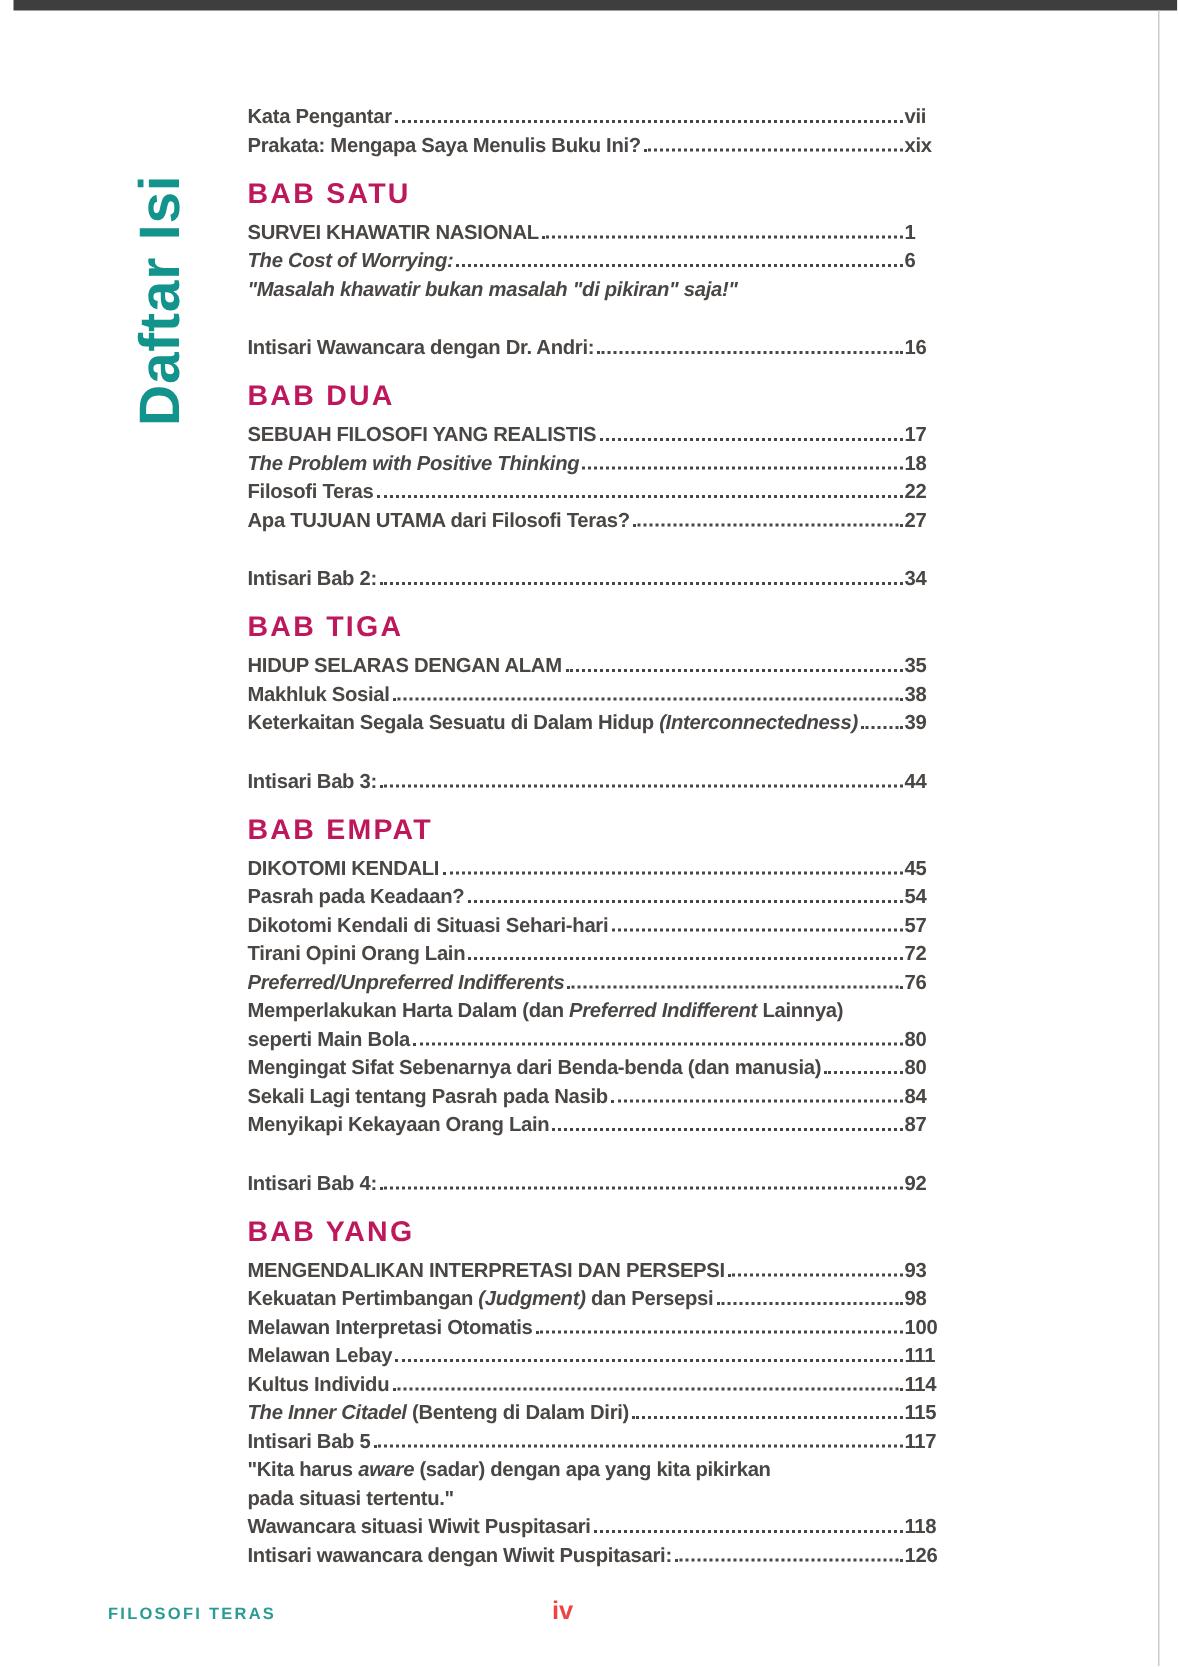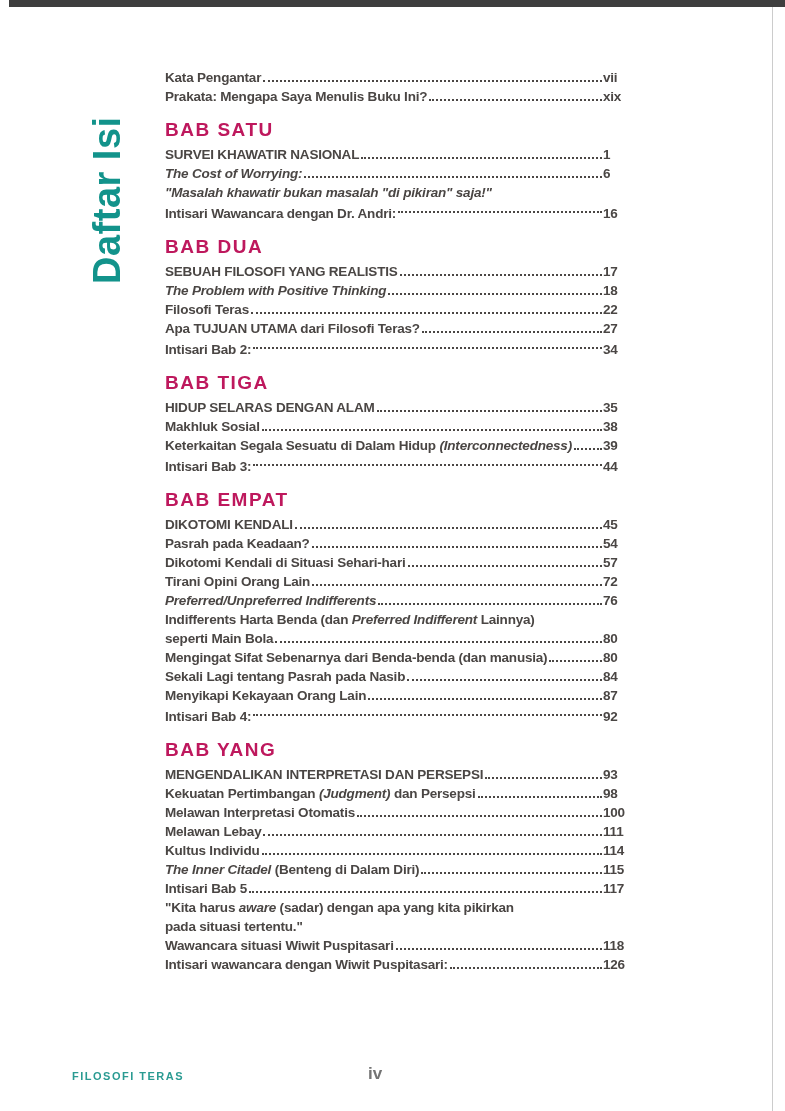--- a/index.html
+++ b/index.html
@@ -62,21 +62,21 @@
     line-height: 22px;
     letter-spacing: 1.5px;
     margin-bottom: 4px;
   }
   .row {
     display: flex;
     align-items: baseline;
     line-height: 19px;
     white-space: nowrap;
   }
-  .row.gap { margin-top: 2px; align-items: center; }
+  .row.gap { margin-top: 20px; }
   .label em { font-style: italic; }
   .dots {
     flex: 1 1 auto;
     min-width: 8px;
     margin: 0 1px 3px 2px;
     border-bottom: 2px dotted #4a4644;
   }
   .pagenum {
     flex: 0 0 30px;
     text-align: left;
@@ -89,21 +89,21 @@
     font-weight: bold;
     letter-spacing: 1.5px;
     color: #2a9b92;
   }
   .footer-page-num {
     position: absolute;
     left: 368px;
     top: 1064px;
     font-size: 17px;
     font-weight: bold;
-    color: #737373;
+    color: #ef4444;
   }
 </style>
 </head>
 <body>
 
 <div class="page">
   <div class="top-bar"></div>
   <div class="right-edge-line"></div>
 
   <div class="sidebar-title">Daftar Isi</div>
@@ -214,21 +214,21 @@
           <span class="label"><span>Tirani Opini Orang Lain</span></span>
           <span class="dots"></span>
           <span class="pagenum">72</span>
         </div>
         <div class="row">
           <span class="label"><em>Preferred/Unpreferred Indifferents</em></span>
           <span class="dots"></span>
           <span class="pagenum">76</span>
         </div>
         <div class="row">
-          <span class="label"><span>Indifferents Harta Benda (dan </span><em>Preferred Indifferent</em><span> Lainnya)</span></span>
+          <span class="label"><span>Memperlakukan Harta Dalam (dan </span><em>Preferred Indifferent</em><span> Lainnya)</span></span>
         </div>
         <div class="row">
           <span class="label"><span>seperti Main Bola</span></span>
           <span class="dots"></span>
           <span class="pagenum">80</span>
         </div>
         <div class="row">
           <span class="label"><span>Mengingat Sifat Sebenarnya dari Benda-benda (dan manusia)</span></span>
           <span class="dots"></span>
           <span class="pagenum">80</span>

